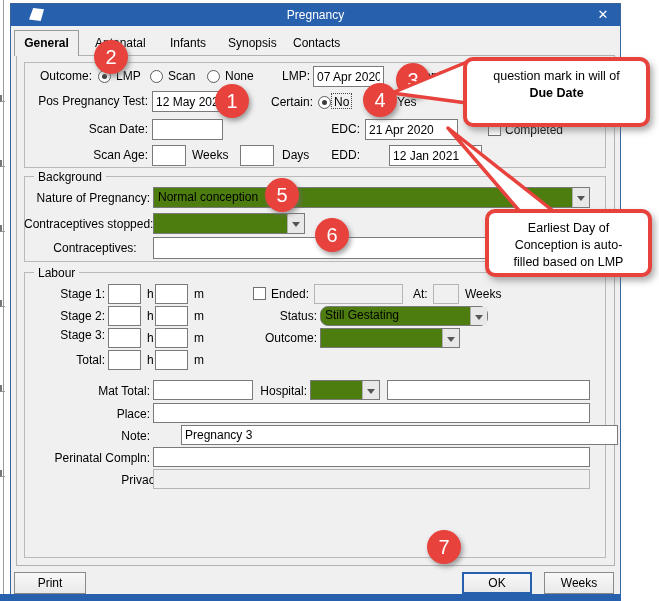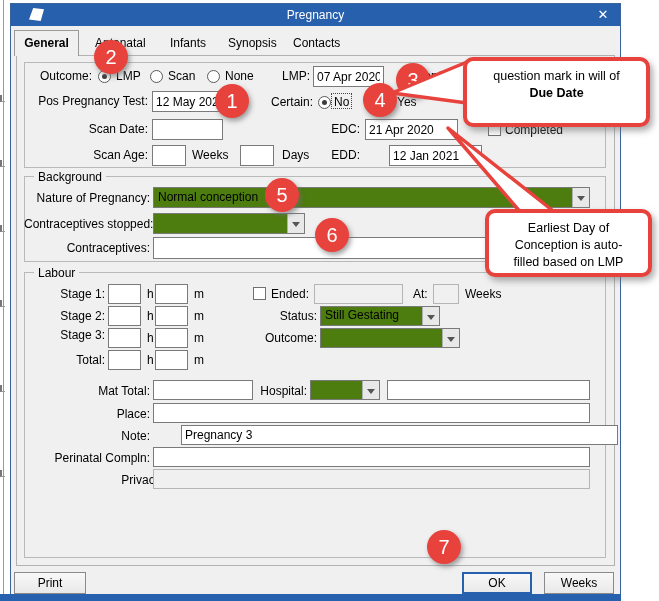--- a/index.html
+++ b/index.html
@@ -146,21 +146,21 @@
     <span class="ctext">Normal conception</span>
     <span class="cbtn"></span>
   </div>
 
   <div class="lbl r" style="left:24px; top:217px; width:126px;">Contraceptives stopped:</div>
   <div class="combo" style="left:153px; top:213px; width:152px;">
     <span class="ctext"></span>
     <span class="cbtn"></span>
   </div>
 
-  <div class="lbl r" style="left:24px; top:241px; width:126px;">Contraceptives:</div>
+  <div class="lbl r" style="left:32px; top:241px; width:126px;text-align:center;">Contraceptives:</div>
   <input class="fld" style="left: 153px; top: 237px; width: 437px; height: 22px;" readonly="" value="">
 
   <div class="grp" style="left:24px; top:272px; width:582px; height:286px;"></div>
   <span class="grp-legend" style="left:34px; top:266px;">Labour</span>
 
   <div class="lbl r" style="left:24px; top:287px; width:81px;">Stage 1:</div>
   <input class="fld" style="left: 108px; top: 284px; width: 33px; height: 20px;" readonly="">
   <span class="lbl" style="left:147px; top:287px;">h</span>
   <input class="fld" style="left: 155px; top: 284px; width: 33px; height: 20px;" readonly="">
   <span class="lbl" style="left:194px; top:287px;">m</span>
@@ -184,21 +184,21 @@
   <span class="lbl" style="left:194px; top:353px;">m</span>
 
   <span class="chk" style="left:253px; top:287px;"></span>
   <span class="lbl" style="left:271px; top:287px;">Ended:</span>
   <input class="fld dis" style="left: 314px; top: 284px; width: 89px; height: 20px;" readonly="">
   <span class="lbl" style="left:413px; top:287px;">At:</span>
   <input class="fld dis" style="left: 433px; top: 284px; width: 26px; height: 20px;" readonly="">
   <span class="lbl" style="left:465px; top:287px;">Weeks</span>
 
   <div class="lbl r" style="left:257px; top:309px; width:60px;">Status:</div>
-  <div class="combo" style="left:320px; top:306px; width:120px; height:20px;">
+  <div class="combo" style="left:320px; top:306px; width:168px; height:20px;border-radius:8px;">
     <span class="ctext" style="top:1px;">Still Gestating</span>
     <span class="cbtn"></span>
   </div>
 
   <div class="lbl r" style="left:252px; top:331px; width:65px;">Outcome:</div>
   <div class="combo" style="left:320px; top:328px; width:140px; height:20px;">
     <span class="ctext" style="top:1px;"></span>
     <span class="cbtn"></span>
   </div>
 

